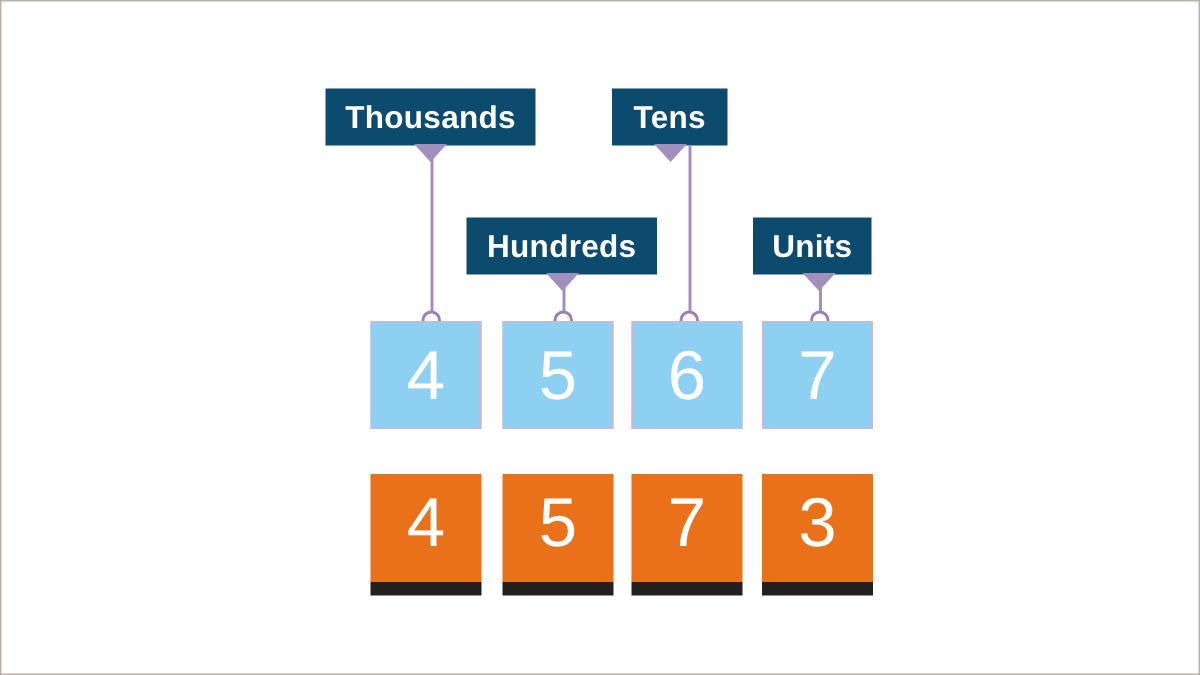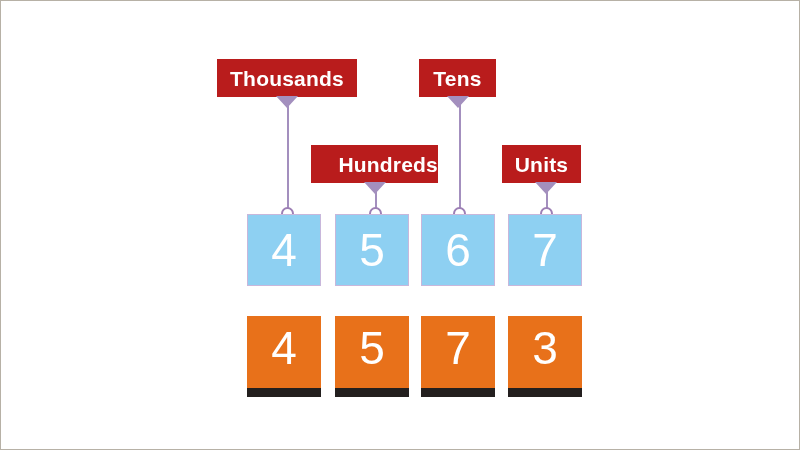--- a/index.html
+++ b/index.html
@@ -16,21 +16,21 @@
     height: 450px;
     background: #ffffff;
     border: 1px solid #b7b1a6;
     box-sizing: border-box;
     overflow: hidden;
   }
 
   
   .callout {
     position: absolute;
-    background: #b91c1c;
+    background: #0c4a6e;
     color: #ffffff;
     font-weight: bold;
     font-size: 21px;
     line-height: 1;
     display: flex;
     align-items: center;
     justify-content: center;
     letter-spacing: 0.2px;
     white-space: nowrap;
   }
@@ -91,26 +91,26 @@
 </head>
 <body>
 
 <div id="slide">
 
   <div class="callout" id="co0" style="left: 216px; top: 58px; width: 140px; height: 38px;">
     <span>Thousands</span>
     <span class="tail" style="left: 59px;"></span>
   </div>
 
-  <div class="callout" id="co1" style="left: 310px; top: 144px; width: 127px; height: 38px; justify-content: flex-end;">
+  <div class="callout" id="co1" style="left: 310px; top: 144px; width: 127px; height: 38px;">
     <span>Hundreds</span>
     <span class="tail" style="left: 53px;"></span>
   </div>
 
-  <div class="callout" id="co2" style="left: 418px; top: 58px; width: 77px; height: 38px;">
+  <div class="callout" id="co2" style="left: 407px; top: 58px; width: 77px; height: 38px;">
     <span>Tens</span>
     <span class="tail" style="left: 28px;"></span>
   </div>
 
   <div class="callout" id="co3" style="left: 501px; top: 144px; width: 79px; height: 38px;">
     <span>Units</span>
     <span class="tail" style="left: 33px;"></span>
   </div>
 
   <div class="connector" id="cn0" style="left: 286px; top: 96px; height: 115px;"></div>

